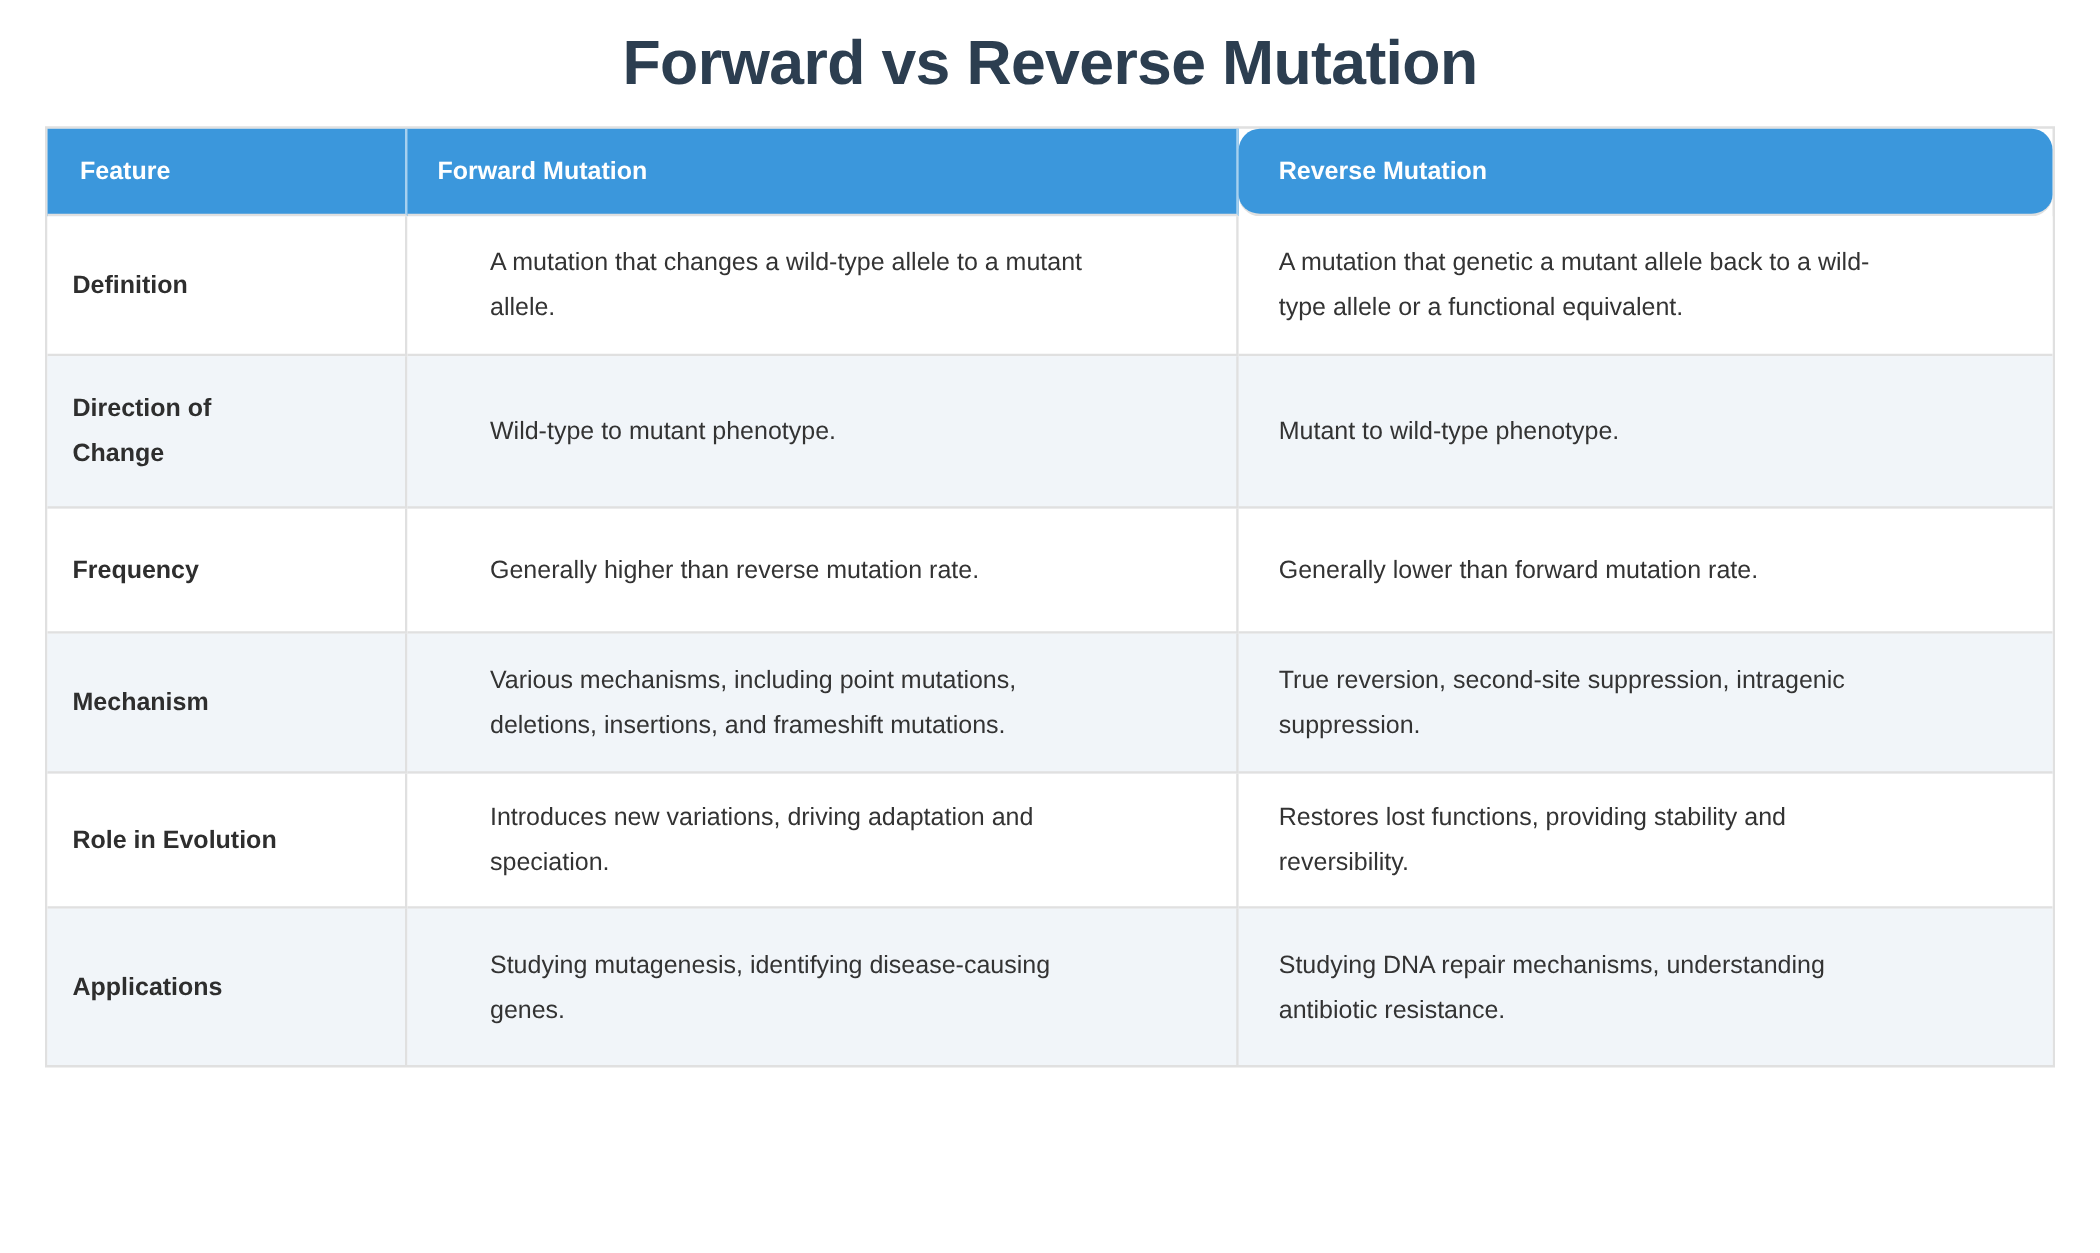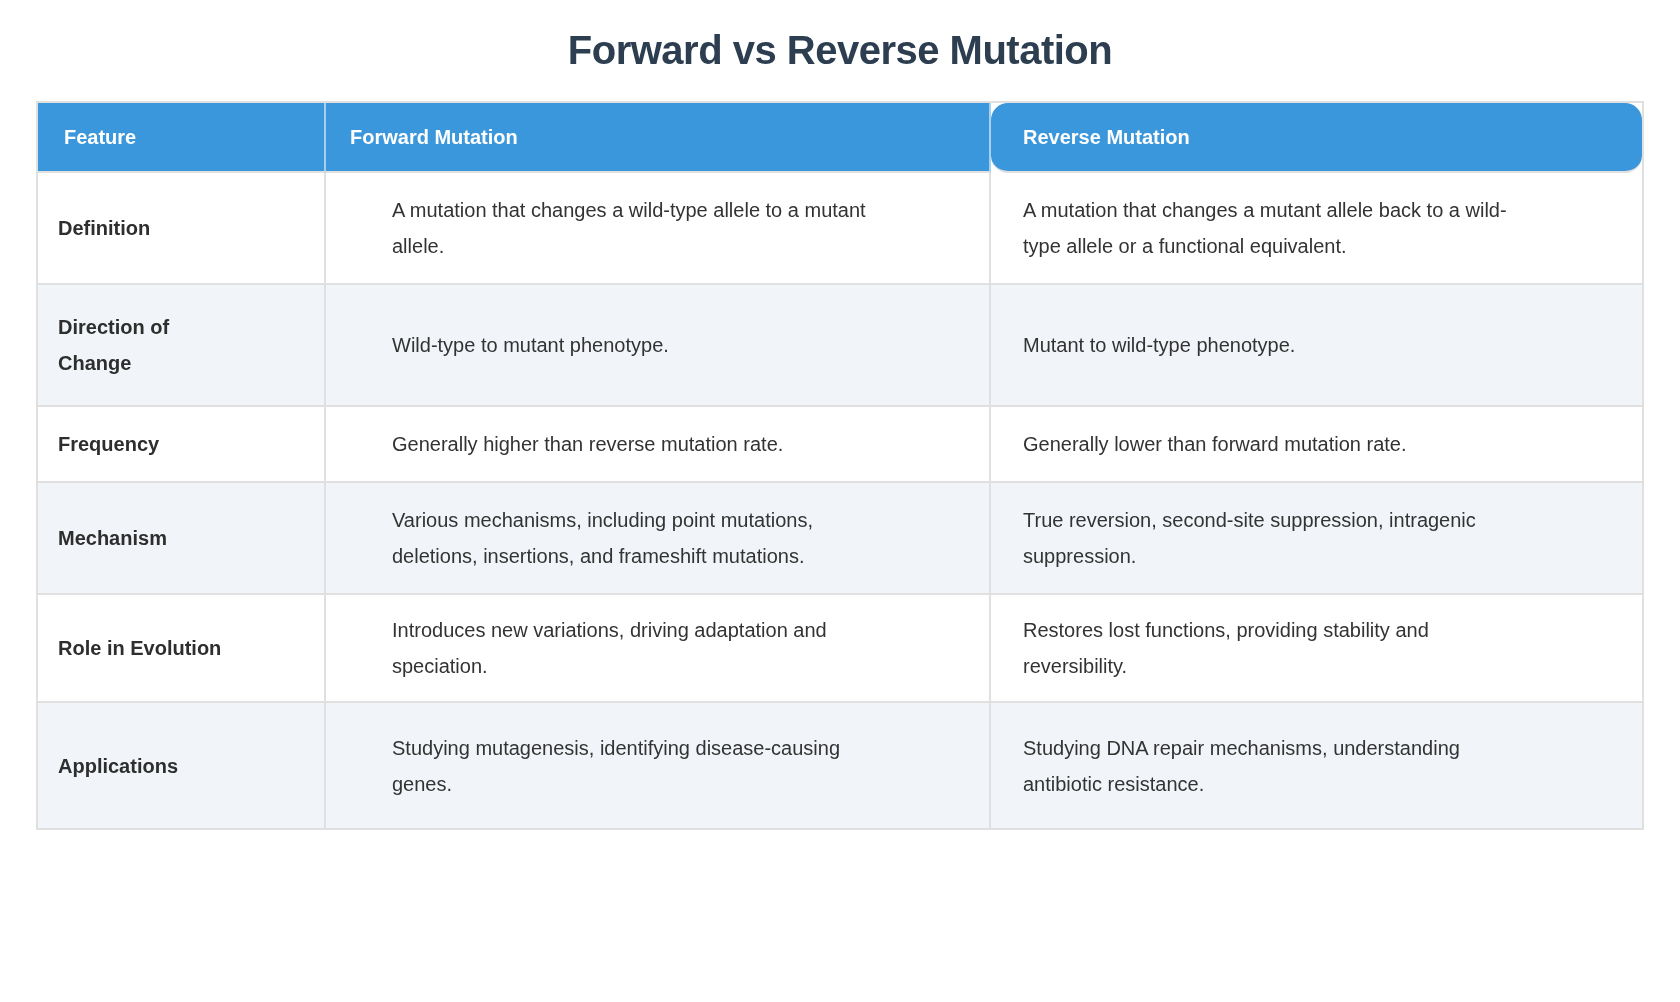--- a/index.html
+++ b/index.html
@@ -11,21 +11,21 @@
   }
   .page {
     width: 1680px;
     height: 1002px;
     overflow: hidden;
     background: #ffffff;
   }
   h1.page-title {
     margin: 26px 0 0 0;
     text-align: center;
-    font-size: 40px;
+    font-size: 50px;
     line-height: 48px;
     font-weight: 700;
     letter-spacing: -0.5px;
     color: var(--title-color, #2c3e50);
   }
   table.compare {
     width: 1604px;
     margin: 27px auto 0 auto;
     border-collapse: separate;
     border-spacing: 0;
@@ -76,21 +76,21 @@
   td.reverse { padding-left: 32px; }
 
   .cell-text { display: inline-block; }
   td.feature .cell-text  { max-width: 185px; }
   td.forward .cell-text  { max-width: 505px; margin-left: 42px; }
   td.reverse .cell-text  { max-width: 505px; }
 
   
   tbody tr:nth-child(1) td { height: 112px; }
   tbody tr:nth-child(2) td { height: 122px; }
-  tbody tr:nth-child(3) td { height: 76px;  }
+  tbody tr:nth-child(3) td { height: 100px;  }
   tbody tr:nth-child(4) td { height: 112px; }
   tbody tr:nth-child(5) td { height: 108px; }
   tbody tr:nth-child(6) td { height: 125px; }
   tbody tr:nth-child(7) td { height: 114px; }
 </style>
 </head>
 <body>
 
 <div class="page">
   <h1 class="page-title">Forward vs Reverse Mutation</h1>
@@ -110,21 +110,21 @@
     </thead>
     <tbody>
         <tr>
     <td class="feature">
       <span class="cell-text">Definition</span>
     </td>
     <td class="forward">
       <span class="cell-text">A mutation that changes a wild-type allele to a mutant allele.</span>
     </td>
     <td class="reverse">
-      <span class="cell-text">A mutation that changes a mutant allele back to a wild-type allele or a functional equivalent.</span>
+      <span class="cell-text">A mutation that genetic a mutant allele back to a wild-type allele or a functional equivalent.</span>
     </td>
   </tr>
         <tr>
     <td class="feature">
       <span class="cell-text">Direction of Change</span>
     </td>
     <td class="forward">
       <span class="cell-text">Wild-type to mutant phenotype.</span>
     </td>
     <td class="reverse">

